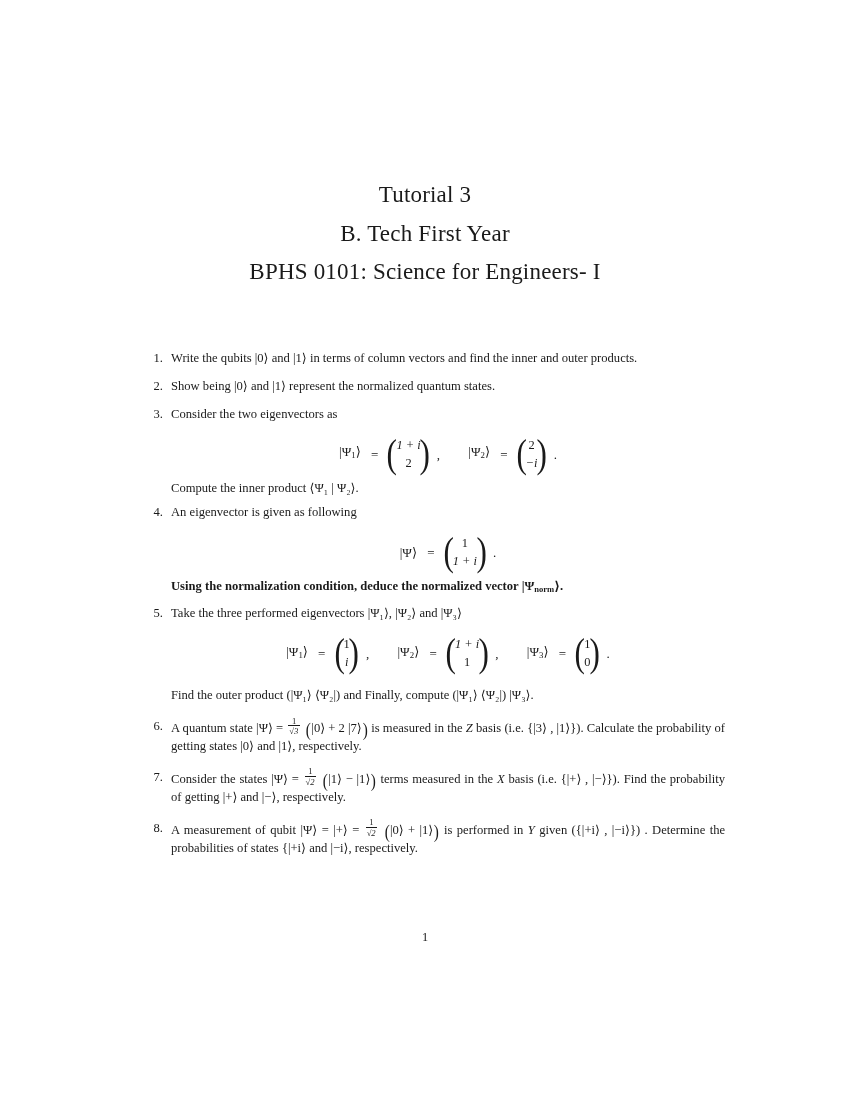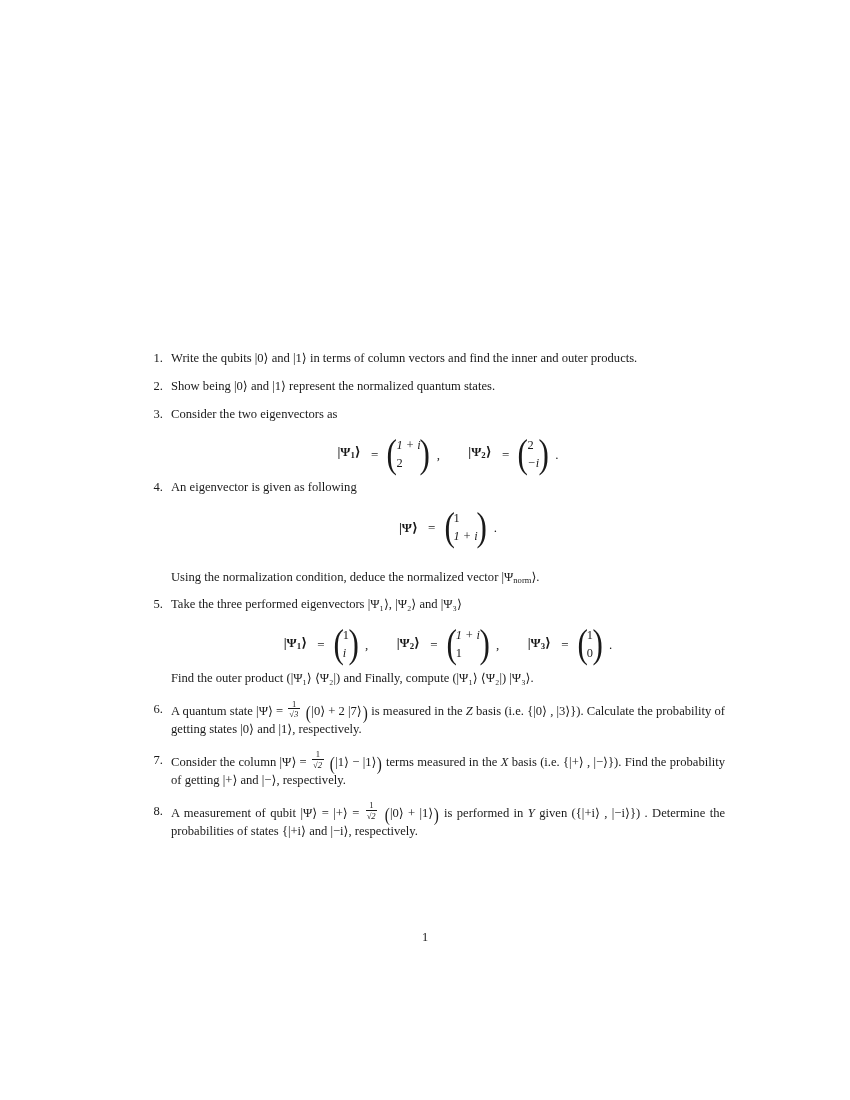--- a/index.html
+++ b/index.html
@@ -109,21 +109,20 @@
   }
   .eq-sep {
     display: inline-block;
     width: 22px;
   }
   .lbl {
     display: inline-block;
     vertical-align: middle;
     font-size: 13px;
     padding-right: 3px;
-    font-weight: bold;
   }
   .eqsign {
     display: inline-block;
     vertical-align: middle;
     padding: 0 4px;
     font-size: 13px;
   }
 
   
   .colvec {
@@ -139,21 +138,21 @@
     transform: translateY(-50%) scaleX(0.78);
     font-size: 40px;
     line-height: 0;
     font-family: "Liberation Serif", "DejaVu Serif", serif;
     font-weight: 300;
   }
   .colvec .paren.left { left: 0px; }
   .colvec .paren.right { right: 0px; }
   .colvec .rows {
     display: block;
-    text-align: left;
+    text-align: center;
   }
   .colvec .row {
     display: block;
     line-height: 18px;
     white-space: nowrap;
   }
   .trailing {
     display: inline-block;
     vertical-align: middle;
     font-size: 13px;
@@ -209,20 +208,25 @@
     width: 850px;
     text-align: center;
     font-size: 12.4px;
   }
 </style>
 </head>
 <body>
 
 <div class="page">
 
+  <div class="title-block">
+    <div class="title-line-1">Tutorial 3</div>
+    <div class="title-line-2">B. Tech First Year</div>
+    <div class="title-line-3">BPHS 0101: Science for Engineers- I</div>
+  </div>
 
   <div class="problem-list">
 
     <div class="item" style="margin-bottom:11px;">
       <span class="item-number">1.</span>
       <div class="item-body">
         <span class="item-text"><span>Write the qubits</span>
           <span class="math ket">|0⟩</span>
           <span>and</span>
           <span class="math ket">|1⟩</span>
@@ -269,20 +273,24 @@
               <span class="rows">
                 <span class="row math">2</span>
                 <span class="row math mi">−i</span>
               </span>
               <span class="paren right">)</span>
             </span>
             <span class="trailing">.</span>
           </span>
         </div>
 
+        <div class="item-subtext" style="margin-top:8px;">
+          <span>Compute the inner product</span>
+          <span class="math">⟨Ψ₁ | Ψ₂⟩</span><span>.</span>
+        </div>
       </div>
     </div>
 
     <div class="item" style="margin-bottom:7px;">
       <span class="item-number">4.</span>
       <div class="item-body">
         <span class="item-text">An eigenvector is given as following</span>
 
         <div class="display-eq" style="margin-top:13px;margin-bottom:7px;">
           <span class="eq-group">
@@ -293,21 +301,21 @@
               <span class="rows">
                 <span class="row math">1</span>
                 <span class="row math mi">1 + i</span>
               </span>
               <span class="paren right">)</span>
             </span>
             <span class="trailing">.</span>
           </span>
         </div>
 
-        <div class="item-subtext" style="margin-top:24px;">
+        <div class="item-subtext" style="margin-top:8px;font-weight:bold;">
           <span>Using the normalization condition, deduce the normalized vector</span>
           <span class="math"><span>|Ψ</span><sub>norm</sub><span>⟩</span></span><span>.</span>
         </div>
       </div>
     </div>
 
     <div class="item" style="margin-bottom:7px;">
       <span class="item-number">5.</span>
       <div class="item-body">
         <span class="item-text"><span>Take the three performed eigenvectors</span>
@@ -353,21 +361,21 @@
               <span class="rows">
                 <span class="row math">1</span>
                 <span class="row math">0</span>
               </span>
               <span class="paren right">)</span>
             </span>
             <span class="trailing">.</span>
           </span>
         </div>
 
-        <div class="item-subtext" style="margin-top:8px;">
+        <div class="item-subtext" style="margin-top:16px;">
           <span>Find the outer product</span>
           <span class="math">(|Ψ₁⟩ ⟨Ψ₂|)</span>
           <span>and Finally, compute</span>
           <span class="math">(|Ψ₁⟩ ⟨Ψ₂|) |Ψ₃⟩</span><span>.</span>
         </div>
       </div>
     </div>
 
     <div class="item" style="margin-bottom:14px;margin-top:14px;">
       <span class="item-number">6.</span>
@@ -376,31 +384,31 @@
         <span class="math">|Ψ⟩</span>
         <span class="math">=</span>
         <span class="frac">
           <span class="num">1</span>
           <span class="den"><span class="sqrt">√<span class="radicand">3</span></span></span>
         </span>
         <span class="bigparen">(</span><span class="math">|0⟩ + 2 |7⟩</span><span class="bigparen">)</span>
         <span>is measured in the</span>
         <span class="math mi">Z</span>
         <span>basis (i.e.</span>
-        <span class="math">{|0⟩ , |3⟩}</span><span>). Calculate the probability of getting states</span>
+        <span class="math">{|3⟩ , |1⟩}</span><span>). Calculate the probability of getting states</span>
         <span class="math">|0⟩</span>
         <span>and</span>
         <span class="math">|1⟩</span><span>, respectively.</span>
       </div>
     </div>
 
     <div class="item" style="margin-bottom:14px;">
       <span class="item-number">7.</span>
       <div class="item-body item-text">
-        <span>Consider the column</span>
+        <span>Consider the states</span>
         <span class="math">|Ψ⟩</span>
         <span class="math">=</span>
         <span class="frac">
           <span class="num">1</span>
           <span class="den"><span class="sqrt">√<span class="radicand">2</span></span></span>
         </span>
         <span class="bigparen">(</span><span class="math">|1⟩ − |1⟩</span><span class="bigparen">)</span>
         <span>terms measured in the</span>
         <span class="math mi">X</span>
         <span>basis (i.e.</span>

